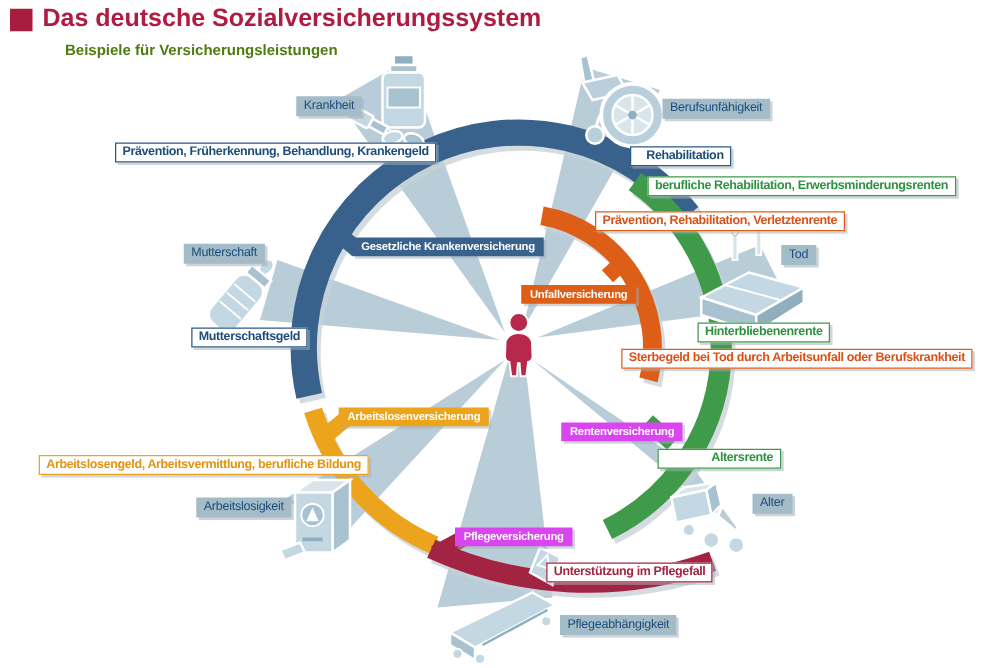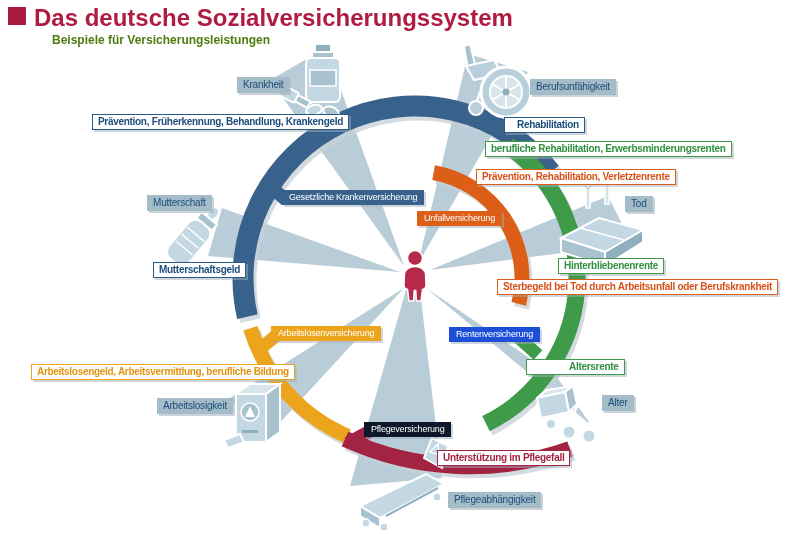--- a/index.html
+++ b/index.html
@@ -3,21 +3,21 @@
 <meta charset="utf-8">
 <style>
   html,body{margin:0;padding:0;}
   body{
     width:800px;height:534px;position:relative;overflow:hidden;
     background:#ffffff;font-family:"Liberation Sans",sans-serif;
   }
   .abs{position:absolute;}
   
   .title-square{position:absolute;left:8px;top:7px;width:18px;height:18px;background:#a81c3f;}
-  .page-title{position:absolute;left:34px;top:4px;font-size:24px;font-weight:bold;color:#b01b41;white-space:nowrap;}
+  .page-title{position:absolute;left:34px;top:4px;font-size:20px;font-weight:bold;color:#b01b41;white-space:nowrap;}
   .page-subtitle{position:absolute;left:52px;top:33px;font-size:12px;font-weight:bold;color:#4d7c0f;white-space:nowrap;}
   
   .cat-label{
     position:absolute;background:#a3bcc8;color:#1d4d7a;
     font-size:10px;font-weight:normal;letter-spacing:-0.2px;
     padding:2px 6px 3px;white-space:nowrap;
     box-shadow:2px 2px 0 rgba(160,175,185,.55);
   }
   
   .benefit{
@@ -27,29 +27,29 @@
     box-shadow:2px 2px 0 rgba(160,175,185,.5);
   }
   .blue{color:#1d4d7a;border-color:#2a5a87;}
   .green{color:#2f9140;border-color:#3f9b49;}
   .orange{color:#d8511a;border-color:#dd5e17;}
   .amber{color:#e3930f;border-color:#eca41d;text-align:center;}
   .carered{color:#a32442;border-color:#a32442;}
   
   .tag{
     position:absolute;color:#ffffff;
-    font-size:9px;font-weight:normal;letter-spacing:-0.2px;
+    font-size:9px;font-weight:bold;letter-spacing:-0.2px;
     padding:2px 7px 3px;white-space:nowrap;
     box-shadow:2px 2px 0 rgba(160,175,185,.5);
   }
   .bg-blue{background:#38628c;}
-  .bg-green{background:#1d4ed8;}
-  .bg-orange{background:#dd5e17;}
+  .bg-green{background:#d946ef;margin-top:11px;}
+  .bg-orange{background:#dd5e17;margin-top:17px;}
   .bg-amber{background:#eca41d;}
-  .bg-carered{background:#0f172a;}
+  .bg-carered{background:#d946ef;}
   svg{display:block;}
 </style>
 </head>
 <body>
 
 <svg class="abs" style="left:0;top:0;" width="800" height="534" viewBox="0 0 800 534">
 
   <g fill="#b9cdd8">
     <polygon points="404,266 270,80 326,48"></polygon>
     <polygon points="418,264 468,54 528,72"></polygon>
@@ -186,21 +186,21 @@
 <div class="cat-label" style="left:237px;top:77px;">Krankheit</div>
 <div class="cat-label" style="left:530px;top:79px;">Berufsunfähigkeit</div>
 <div class="cat-label" style="left:147px;top:195px;">Mutterschaft</div>
 <div class="cat-label" style="left:625px;top:196px;">Tod</div>
 <div class="cat-label" style="left:157px;top:398px;">Arbeitslosigkeit</div>
 <div class="cat-label" style="left:602px;top:395px;">Alter</div>
 <div class="cat-label" style="left:448px;top:492px;">Pflegeabhängigkeit</div>
 
 <div class="benefit blue" style="left:92px;top:114px;">Prävention, Früherkennung, Behandlung, Krankengeld</div>
 <div class="benefit blue" style="left:504px;top:117px;padding-left:12px;">Rehabilitation</div>
-<div class="benefit green" style="left:485px;top:141px;">berufliche Rehabilitation, Erwerbsminderungsrenten</div>
+<div class="benefit green" style="left:518px;top:141px;">berufliche Rehabilitation, Erwerbsminderungsrenten</div>
 <div class="benefit orange" style="left:476px;top:169px;">Prävention, Rehabilitation, Verletztenrente</div>
 <div class="benefit blue" style="left:153px;top:262px;">Mutterschaftsgeld</div>
 <div class="benefit green" style="left:558px;top:258px;">Hinterbliebenenrente</div>
 <div class="benefit orange" style="right:22px;top:279px;text-align:center;">Sterbegeld bei Tod durch Arbeitsunfall oder Berufskrankheit</div>
 <div class="benefit amber" style="left:31px;top:364px;">Arbeitslosengeld, Arbeitsvermittlung, berufliche Bildung</div>
 <div class="benefit green" style="left:526px;top:359px;padding-left:42px;">Altersrente</div>
 <div class="benefit carered" style="left:437px;top:450px;">Unterstützung im Pflegefall</div>
 
 <div class="tag bg-blue" style="left:282px;top:190px;">Gesetzliche Krankenversicherung</div>
 <div class="tag bg-orange" style="left:417px;top:211px;">Unfallversicherung</div>

